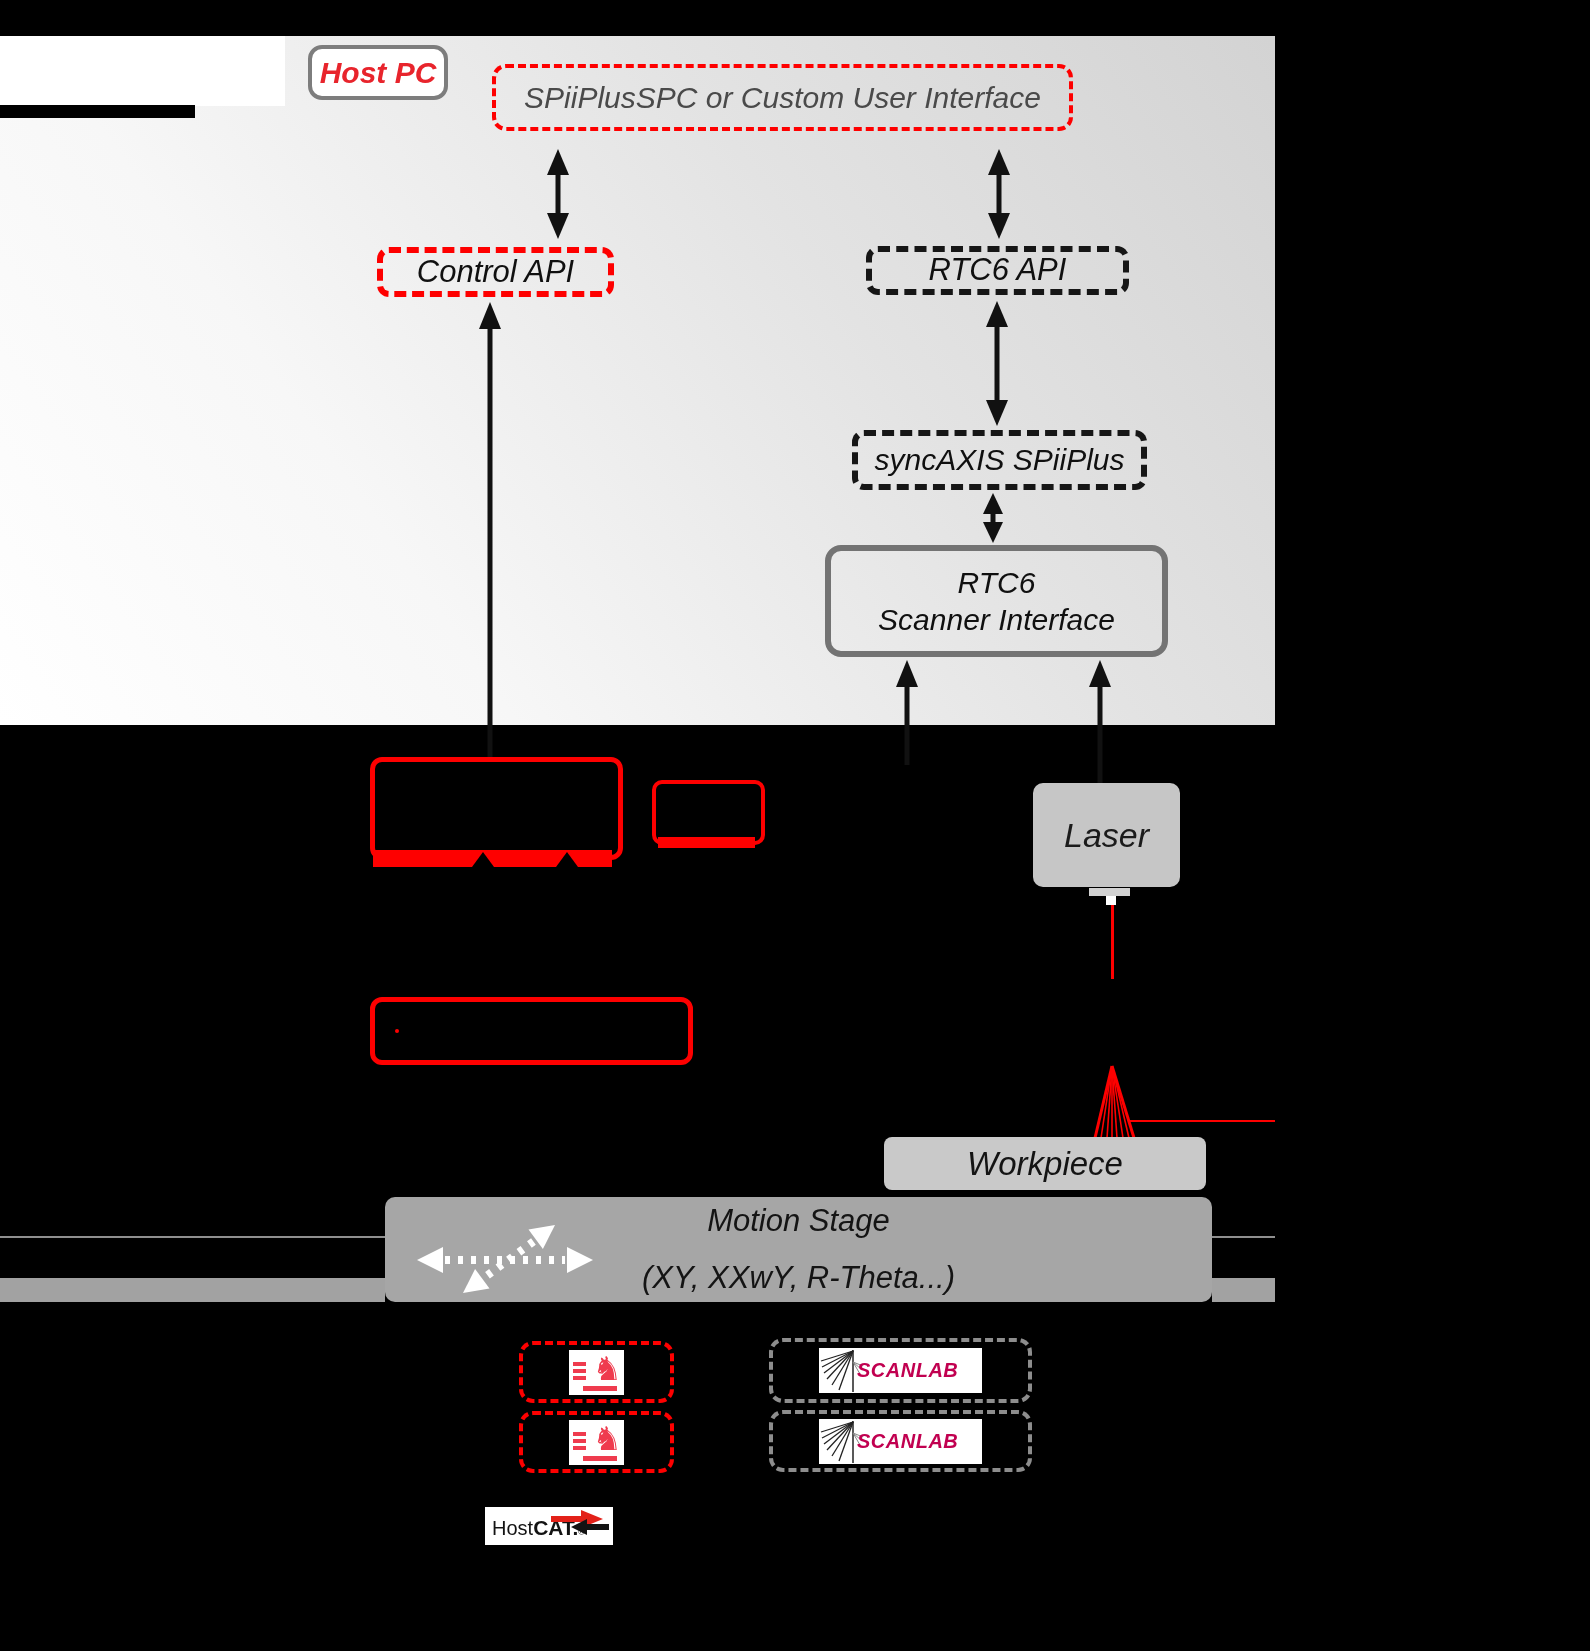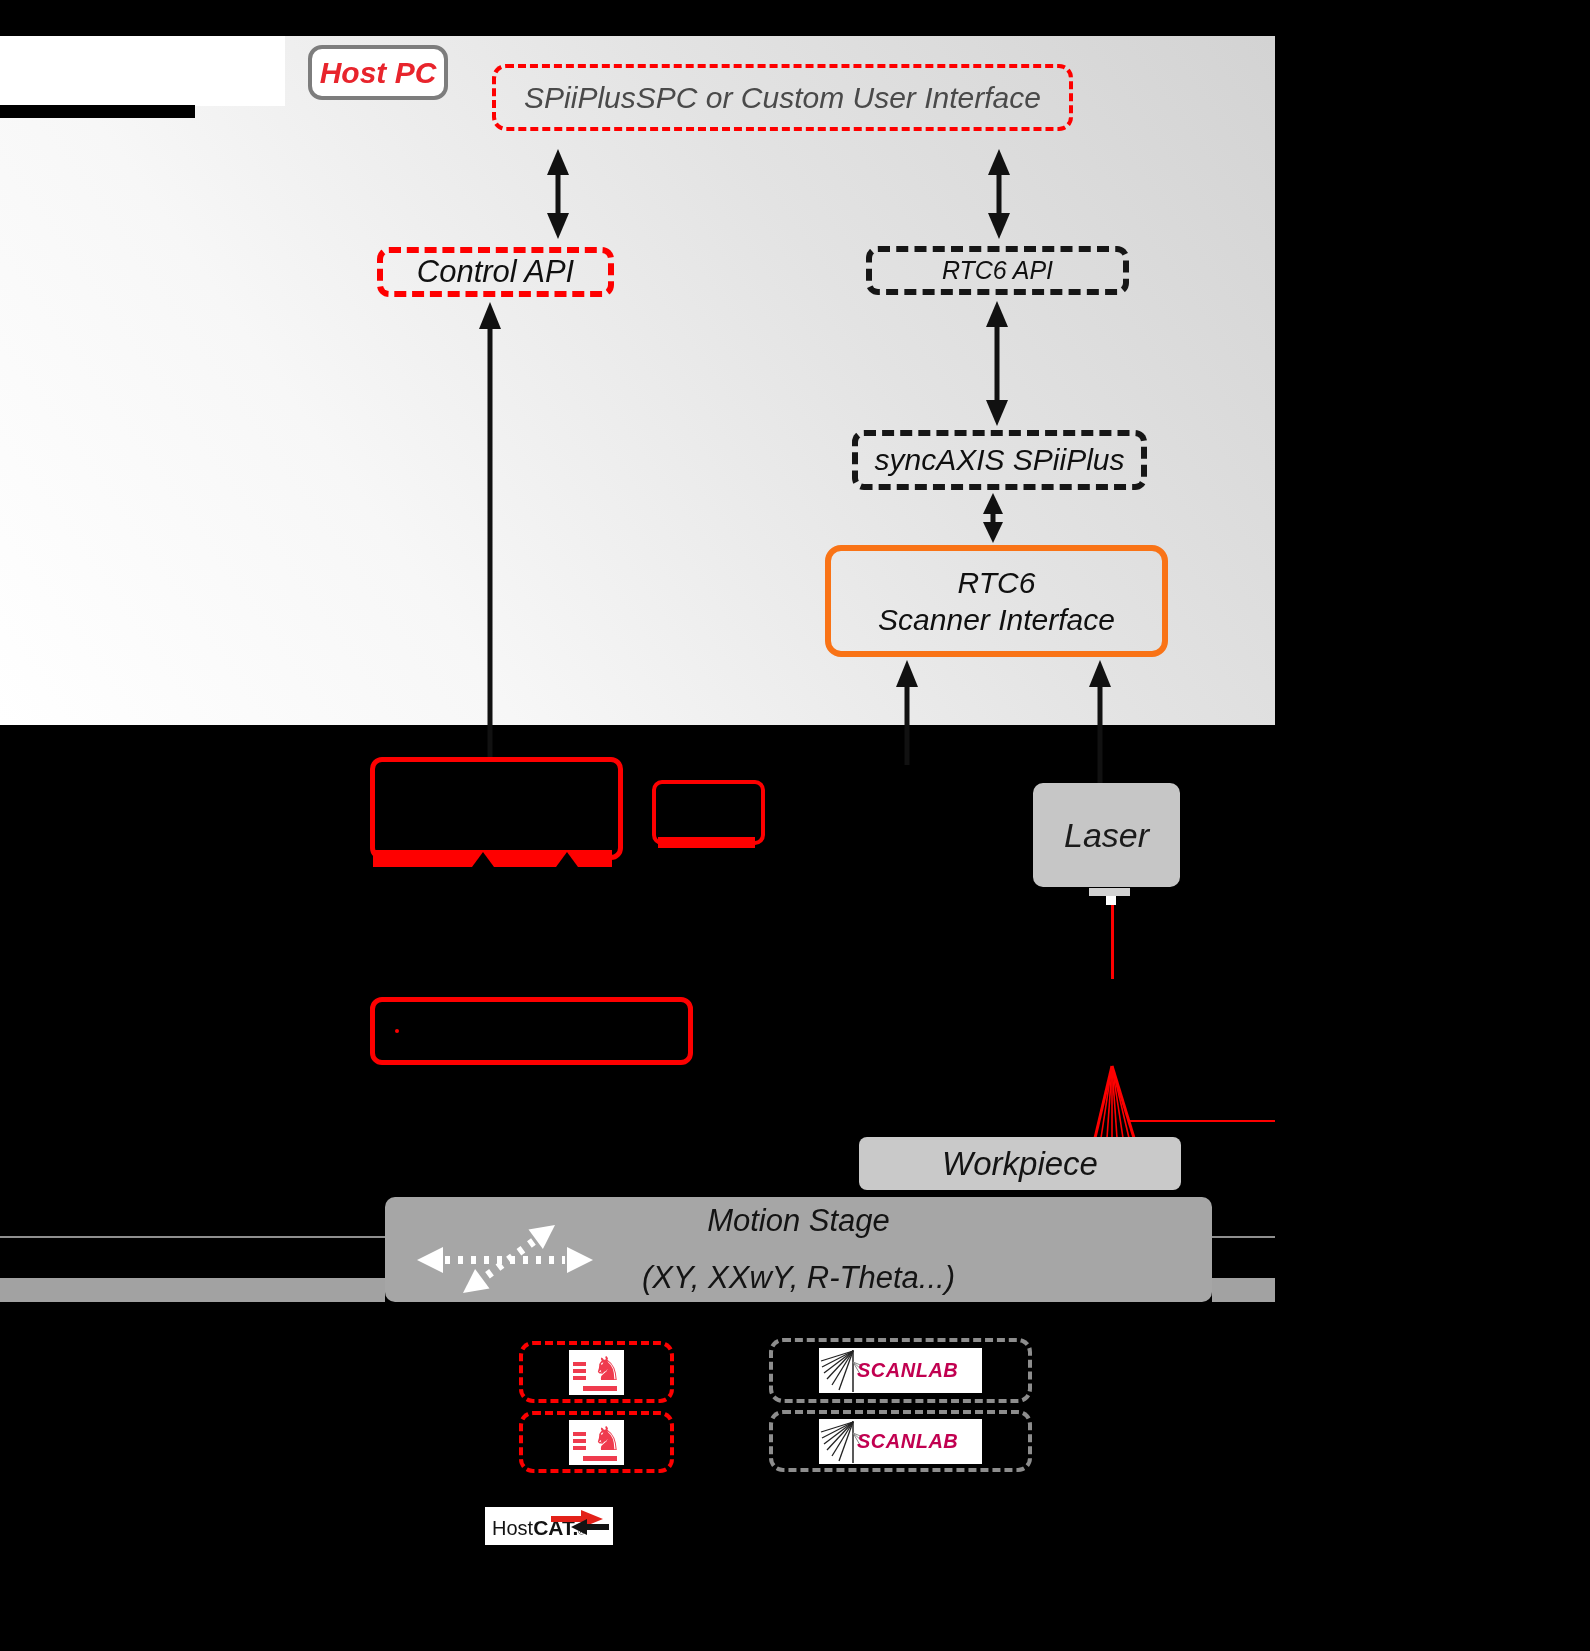--- a/index.html
+++ b/index.html
@@ -8,22 +8,22 @@
   .abs{position:absolute;}
   .box{box-sizing:border-box;display:flex;align-items:center;justify-content:center;
        text-align:center;font-style:italic;line-height:1.25;}
   .gradient-panel{background:linear-gradient(55deg,#ffffff 0%,#f7f7f7 25%,#e3e3e3 55%,#cfcfcf 92%);}
   .blackbar{background:#000;}
   .whiteblock{background:#fff;}
   .hostpc{background:#fff;border:4px solid #7d7d7d;border-radius:14px;
           color:#e8242c;font-weight:bold;font-size:30px;}
   .dash-red-thin{border:4px dashed #fe0000;border-radius:14px;color:#4a4a4a;font-size:30px;}
   .dash-red{border:6px dashed #fe0000;border-radius:12px;color:#101010;font-size:31px;}
-  .dash-dark{border:6px dashed #161616;border-radius:12px;color:#101010;font-size:25px;}
-  .solid-dark{border:6px solid #f97316;border-radius:16px;color:#101010;font-size:30px;}
+  .dash-dark{border:6px dashed #161616;border-radius:12px;color:#101010;font-size:31px;}
+  .solid-dark{border:6px solid #737373;border-radius:16px;color:#101010;font-size:30px;}
   .device{background:#000;border:5px solid #fe0000;border-radius:12px;}
   .device-sm{background:#000;border:4px solid #fe0000;border-radius:10px;}
   .redstrip{background:#fe0000;}
   .notch{width:0;height:0;border-left:11px solid transparent;border-right:11px solid transparent;
          border-bottom:15px solid #000;position:absolute;bottom:0;}
   .graybox{background:#c6c6c6;border-radius:10px;color:#1b1b1b;font-size:34px;}
   .workpiece{background:#c9c9c9;border-radius:8px;color:#141414;font-size:33px;}
   .motion{background:#a6a6a6;border-radius:10px;color:#141414;font-size:31px;}
   .band{background:#a2a2a2;}
   .thinline{background:#8f8f8f;}
@@ -137,21 +137,21 @@
     <line x1="26" y1="2" x2="15" y2="74" stroke="#fe0000" stroke-width="1.6"></line>
     <line x1="26" y1="2" x2="21" y2="74" stroke="#fe0000" stroke-width="1.6"></line>
     <line x1="26" y1="2" x2="26" y2="74" stroke="#fe0000" stroke-width="1.6"></line>
     <line x1="26" y1="2" x2="31" y2="74" stroke="#fe0000" stroke-width="1.6"></line>
     <line x1="26" y1="2" x2="37" y2="74" stroke="#fe0000" stroke-width="1.6"></line>
     <line x1="26" y1="2" x2="43" y2="74" stroke="#fe0000" stroke-width="1.6"></line>
     <line x1="26" y1="2" x2="48" y2="74" stroke="#fe0000" stroke-width="3"></line>
   </svg>
   <div class="abs" style="left:1128px;top:1120px;width:462px;height:2px;background:#fe0000;"></div>
 
-  <div class="abs box workpiece" style="left:859px;top:1137px;width:322px;height:53px;">
+  <div class="abs box workpiece" style="left:884px;top:1137px;width:322px;height:53px;">
     <span>Workpiece</span>
   </div>
 
   <div class="abs box motion" style="left:385px;top:1197px;width:827px;height:105px;">
     <svg class="abs" style="left:30px;top:6px;" width="180" height="95" viewBox="0 0 180 95">
       <line x1="30" y1="57" x2="150" y2="57" stroke="#fff" stroke-width="8" stroke-dasharray="5 8"></line>
       <polygon points="2,57 28,44 28,70" fill="#fff"></polygon>
       <polygon points="178,57 152,44 152,70" fill="#fff"></polygon>
       <line x1="62" y1="80" x2="126" y2="33" stroke="#fff" stroke-width="8" stroke-dasharray="5 8"></line>
       <polygon points="140,22 127.9,46 113.5,26.6" fill="#fff"></polygon>

